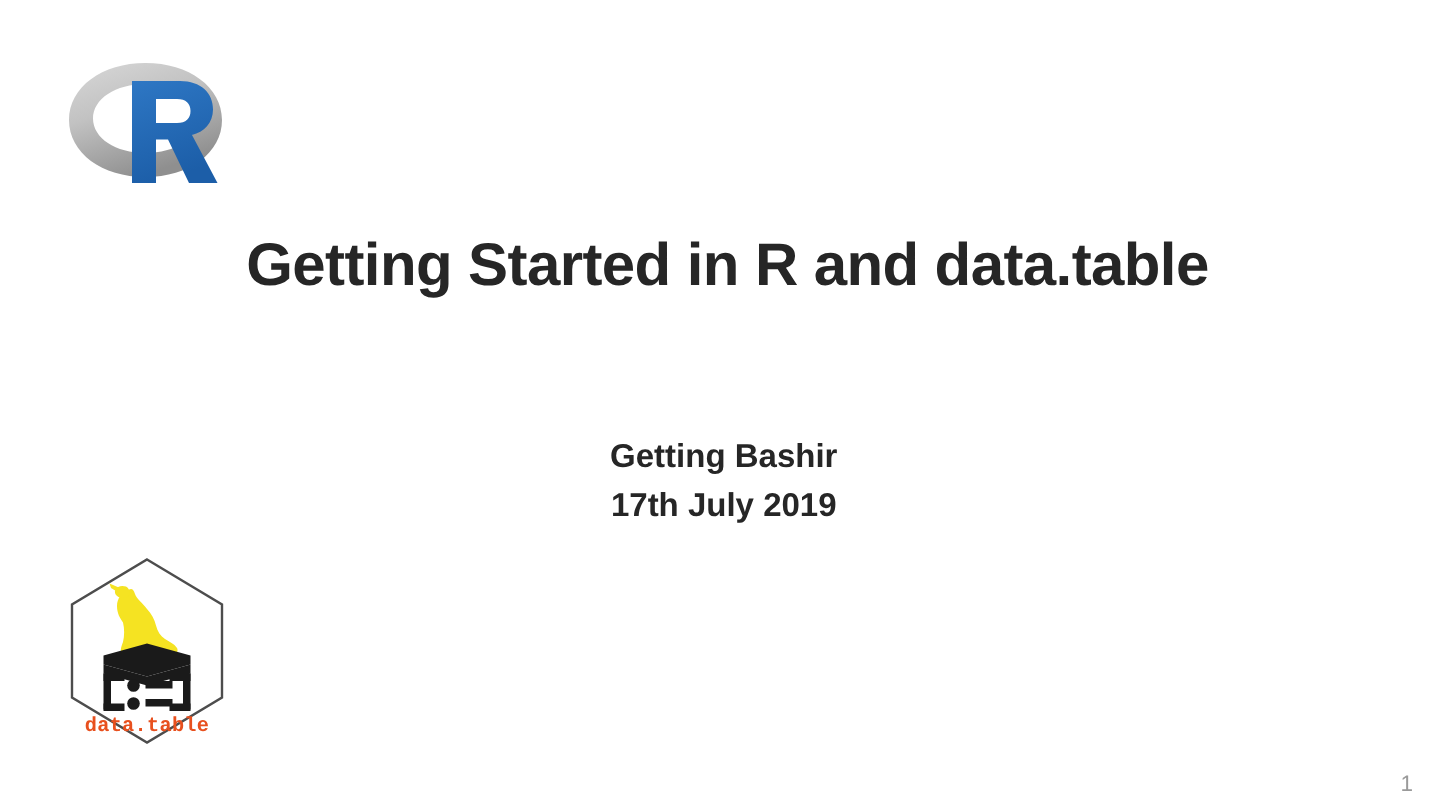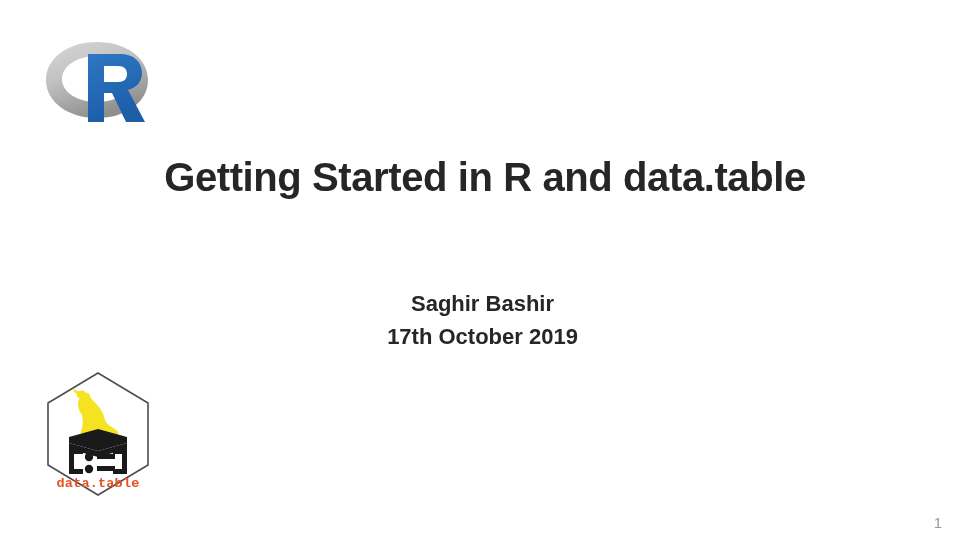--- a/index.html
+++ b/index.html
@@ -103,22 +103,22 @@
                M53 18 C73 18 88 28 88 41 C88 54 73 64 53 64 C33 64 18 54 18 41 C18 28 33 18 53 18 Z" fill="url(#ringGrad)" fill-rule="evenodd"></path>
 
       <path d="M44 16 L76 16 C90 16 98 24 98 35 C98 44 92 50 84 52 L101 84 L82 84 L68 55 L60 55 L60 84 L44 84 Z
                M60 28 L60 44 L74 44 C80 44 83 41 83 36 C83 31 80 28 74 28 Z" fill="url(#rGrad)" fill-rule="evenodd"></path>
     </svg>
   </div>
 
   <div class="title">Getting Started in R and data.table</div>
 
   <div class="subtitle">
-    <div>Saghir Bashir</div>
-    <div>17th October 2019</div>
+    <div>Getting Bashir</div>
+    <div>17th July 2019</div>
   </div>
 
   <div class="dt-logo">
     <svg viewBox="0 0 106 126" xmlns="http://www.w3.org/2000/svg">
 
       <polygon points="53,2 103,32 103,94 53,124 3,94 3,32" fill="#ffffff" stroke="#4d4d4d" stroke-width="1.6"></polygon>
 
       <g fill="#f5e322">
         <path d="M41 22 C36 24 33 28 33 33 C33 38 35 41 37 44
                  C38 48 38 53 37 57 C36 60 35 62 36 64

